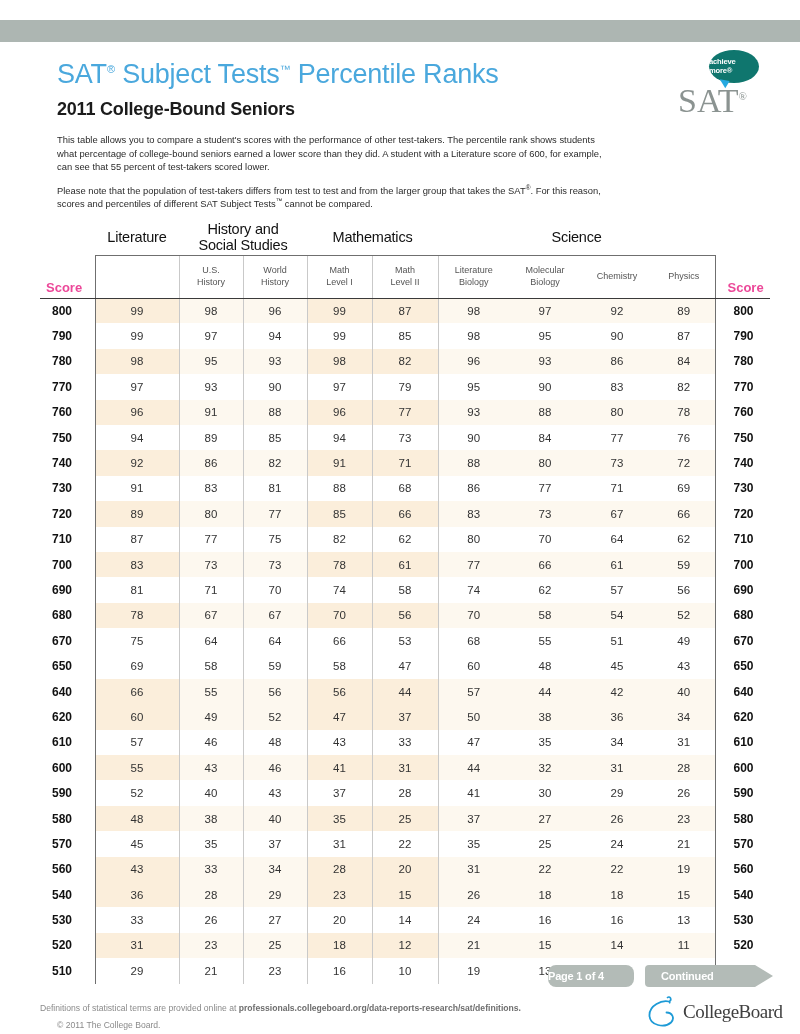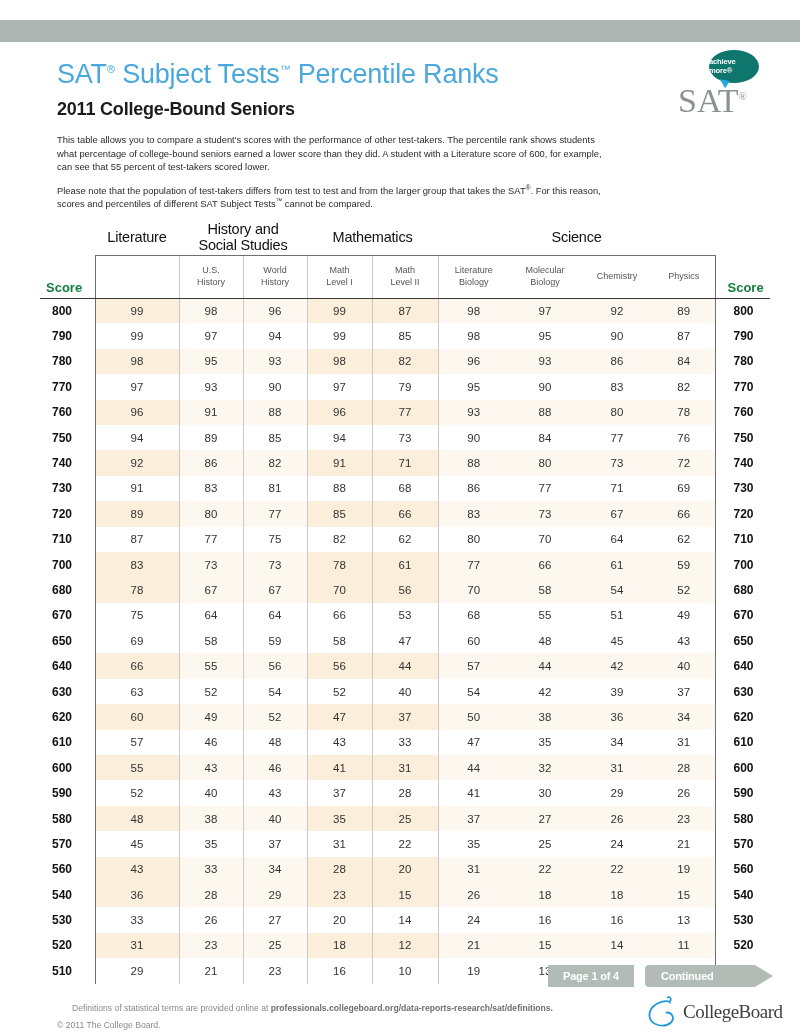--- a/index.html
+++ b/index.html
@@ -140,21 +140,21 @@
     color: #555555;
     text-align: center;
     height: 43px;
     line-height: 11.5px;
     vertical-align: top;
     padding-top: 7px;
   }
   .subrow th.scorehead {
     font-size: 13px;
     font-weight: bold;
-    color: #15803d;
+    color: #ec4899;
     vertical-align: bottom;
     padding-bottom: 4px;
     padding-top: 0;
     text-align: left;
     padding-left: 6px;
   }
   .subrow th.scorehead.right {
     text-align: left;
     padding-left: 12px;
   }
@@ -187,25 +187,24 @@
 
   
   .headline td, .headline th { border-bottom: 1.6px solid #3a3a3a; }
 
   
   .badge-page {
     position: absolute;
     left: 548px; top: 945px;
     width: 86px; height: 22px;
     background: #b3bbb7;
-    border-radius: 0;
+    border-radius: 8px;
     color: #ffffff;
     font-size: 11px;
     font-weight: bold;
-    text-align: center;
     line-height: 22px;
     letter-spacing: -0.2px;
   }
   .badge-cont {
     position: absolute;
     left: 645px; top: 945px;
     width: 128px; height: 38px;
   }
   .badge-cont .body {
     position: absolute;
@@ -246,21 +245,21 @@
   }
   .cbmark {
     position: absolute;
     left: 0px; top: 0px;
     width: 36px; height: 32px;
   }
 
   
   .note1 {
     position: absolute;
-    left: 72px; top: 983px;
+    left: 40px; top: 983px;
     font-size: 8.6px;
     color: #8a8a8a;
   }
   .note1 b { color: #6e6e6e; font-weight: bold; }
   .note2 {
     position: absolute;
     left: 57px; top: 1000px;
     font-size: 8.6px;
     color: #8a8a8a;
   }
@@ -496,20 +495,33 @@
             <td class="sep shade-light">73</td>
             <td class="sep shade-light">73</td>
             <td class="sep shade-strong">78</td>
             <td class="sep shade-strong">61</td>
             <td class="sep shade-light">77</td>
             <td class="shade-light">66</td>
             <td class="shade-light">61</td>
             <td class="bx-r shade-light">59</td>
             <td class="score rightscore">700</td>
           </tr>
+          <tr class="datarow">
+            <td class="score">690</td>
+            <td class="bx-l shade-strong">81</td>
+            <td class="sep shade-light">71</td>
+            <td class="sep shade-light">70</td>
+            <td class="sep shade-strong">74</td>
+            <td class="sep shade-strong">58</td>
+            <td class="sep shade-light">74</td>
+            <td class="shade-light">62</td>
+            <td class="shade-light">57</td>
+            <td class="bx-r shade-light">56</td>
+            <td class="score rightscore">690</td>
+          </tr>
           <tr class="datarow alt">
             <td class="score">680</td>
             <td class="bx-l shade-strong">78</td>
             <td class="sep shade-light">67</td>
             <td class="sep shade-light">67</td>
             <td class="sep shade-strong">70</td>
             <td class="sep shade-strong">56</td>
             <td class="sep shade-light">70</td>
             <td class="shade-light">58</td>
             <td class="shade-light">54</td>
@@ -548,33 +560,20 @@
             <td class="sep shade-light">55</td>
             <td class="sep shade-light">56</td>
             <td class="sep shade-strong">56</td>
             <td class="sep shade-strong">44</td>
             <td class="sep shade-light">57</td>
             <td class="shade-light">44</td>
             <td class="shade-light">42</td>
             <td class="bx-r shade-light">40</td>
             <td class="score rightscore">640</td>
           </tr>
-          <tr class="datarow">
-            <td class="score">630</td>
-            <td class="bx-l shade-strong">63</td>
-            <td class="sep shade-light">52</td>
-            <td class="sep shade-light">54</td>
-            <td class="sep shade-strong">52</td>
-            <td class="sep shade-strong">40</td>
-            <td class="sep shade-light">54</td>
-            <td class="shade-light">42</td>
-            <td class="shade-light">39</td>
-            <td class="bx-r shade-light">37</td>
-            <td class="score rightscore">630</td>
-          </tr>
           <tr class="datarow alt">
             <td class="score">620</td>
             <td class="bx-l shade-strong">60</td>
             <td class="sep shade-light">49</td>
             <td class="sep shade-light">52</td>
             <td class="sep shade-strong">47</td>
             <td class="sep shade-strong">37</td>
             <td class="sep shade-light">50</td>
             <td class="shade-light">38</td>
             <td class="shade-light">36</td>

